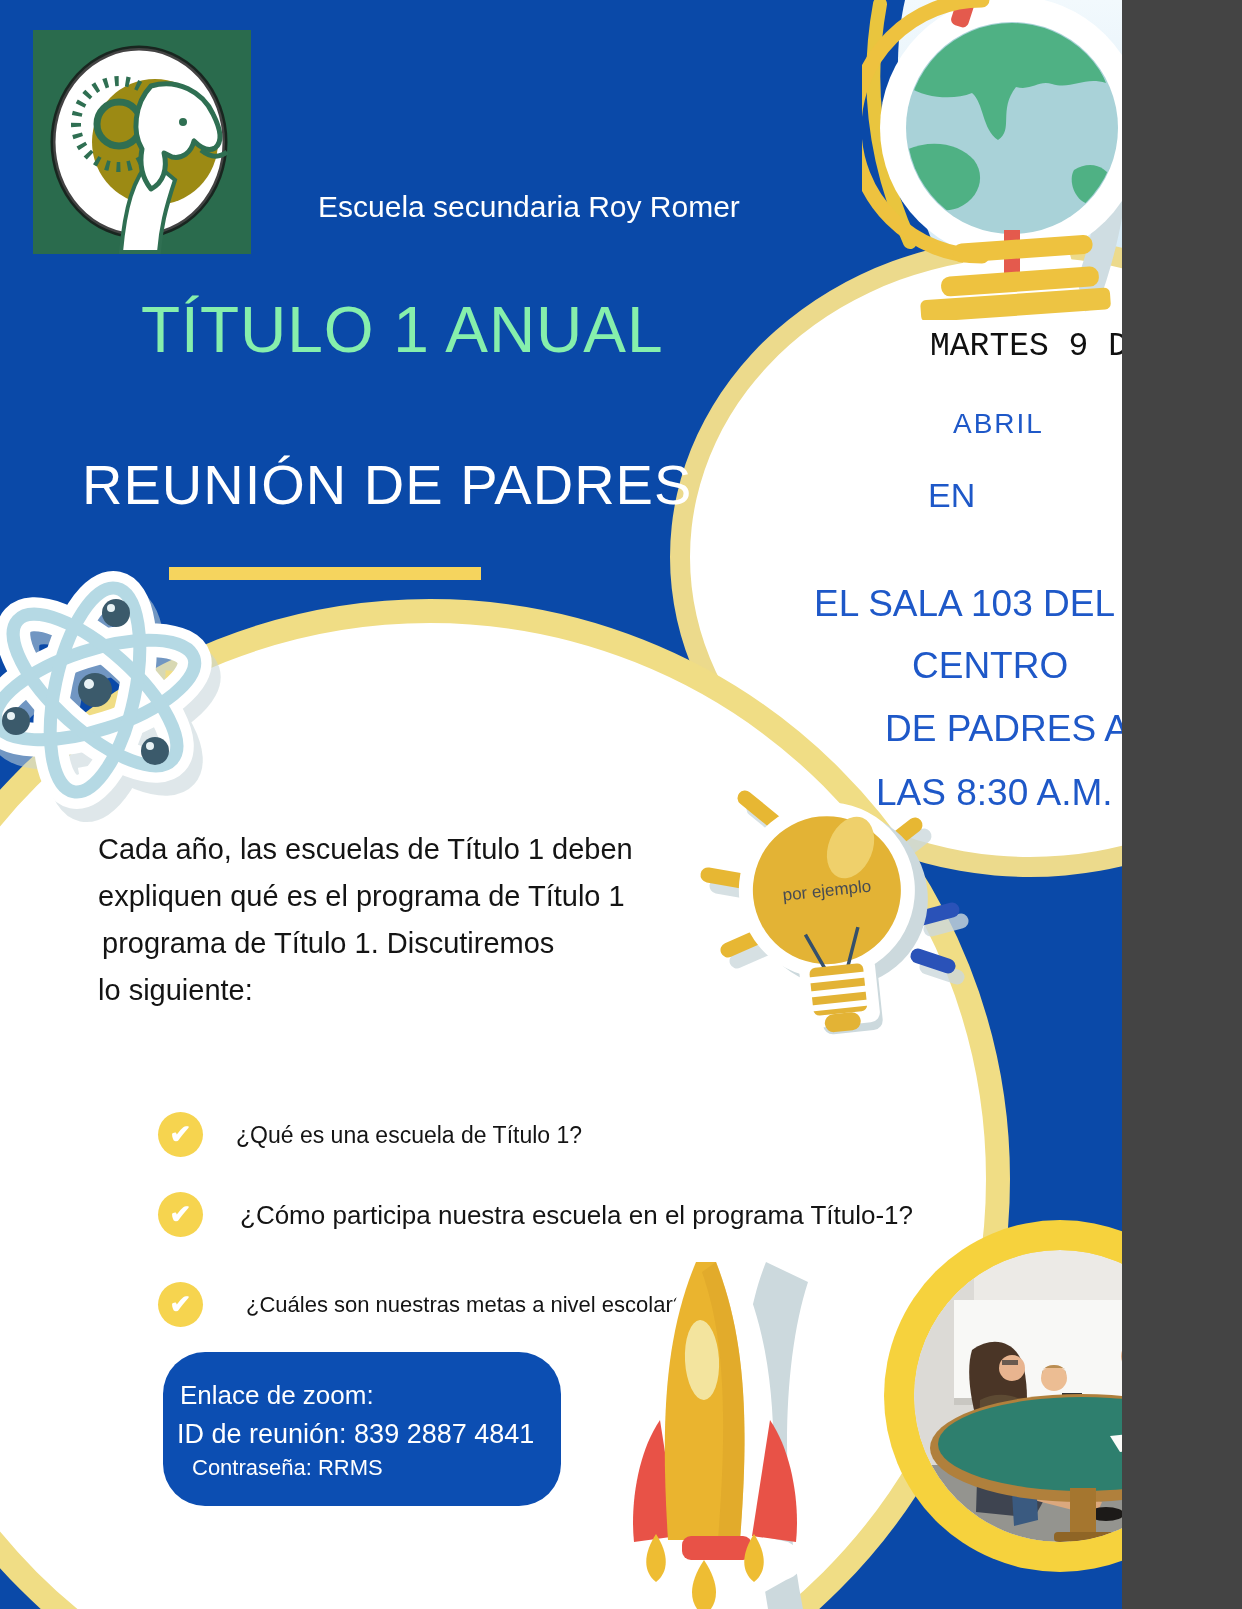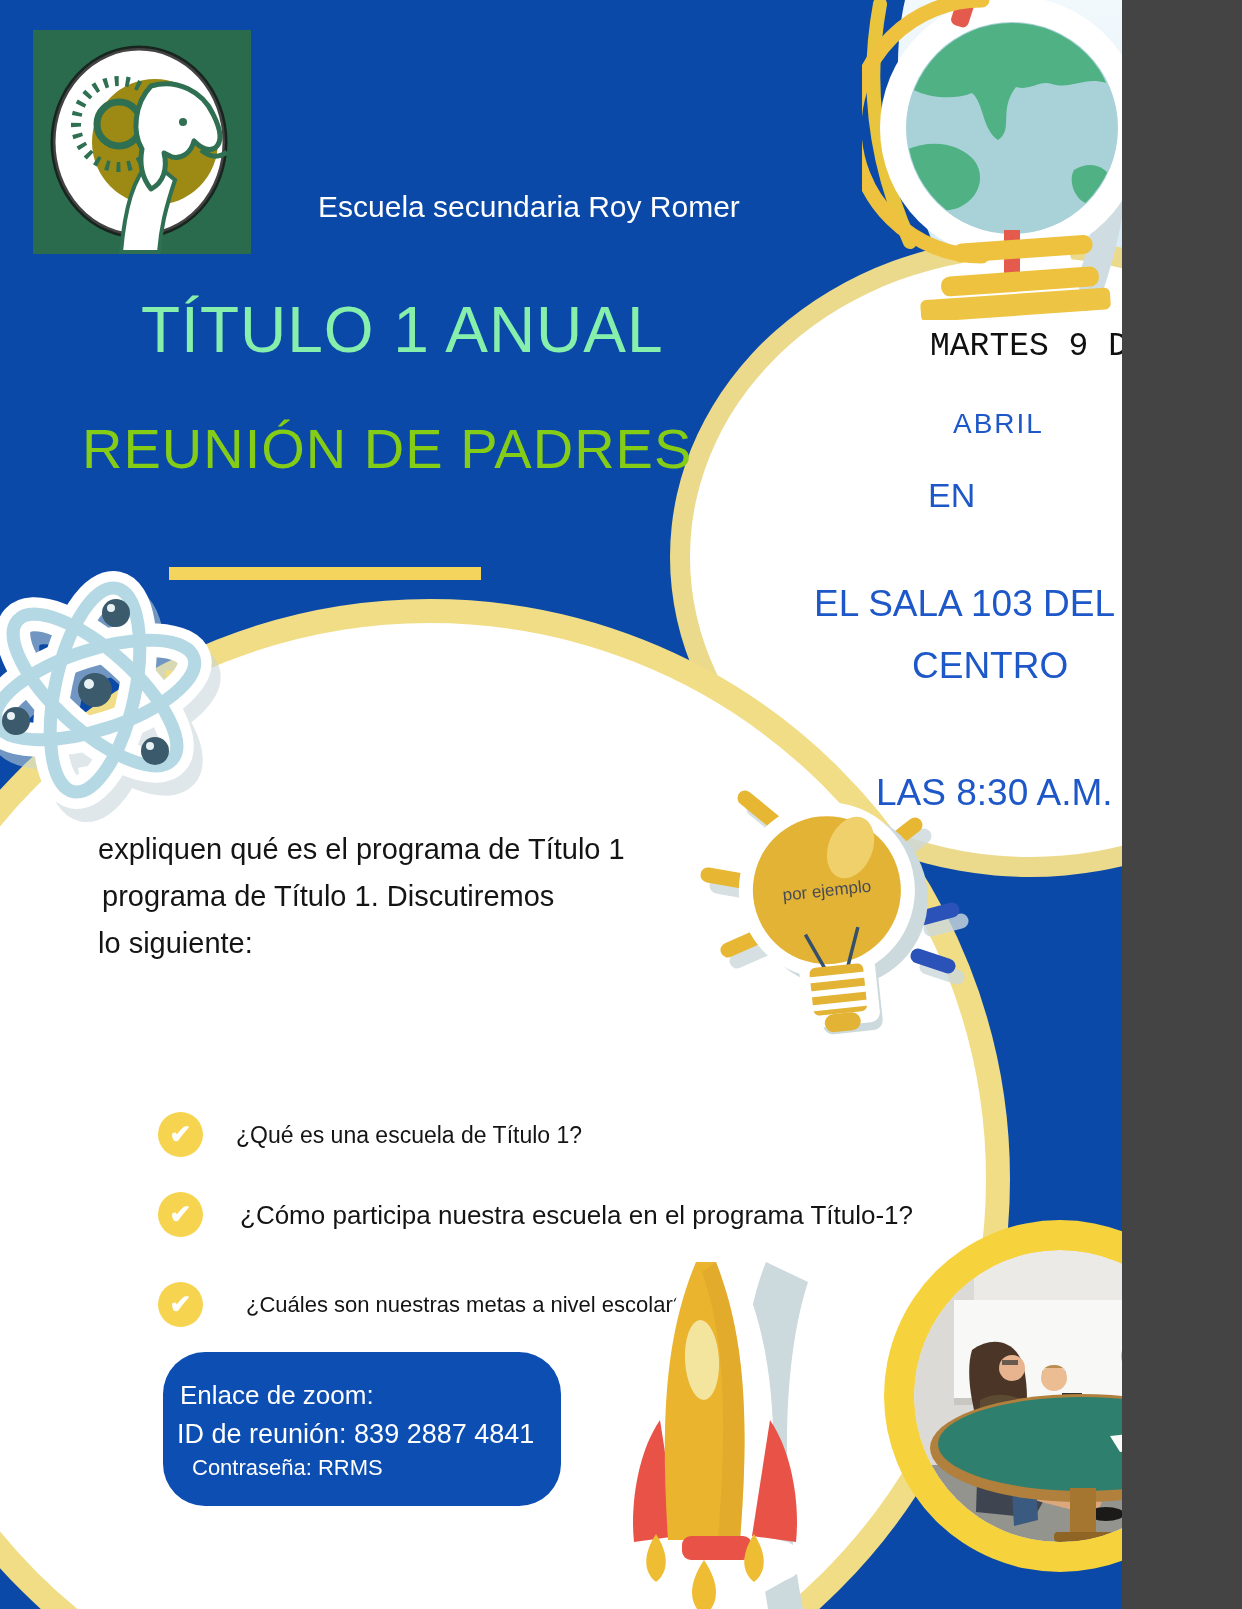--- a/index.html
+++ b/index.html
@@ -2,21 +2,21 @@
 <html><head>
 <meta charset="utf-8">
 <style>
   html,body{margin:0;padding:0;background:#444;}
   .page{position:relative;width:1122px;height:1609px;overflow:hidden;
         background:#0a49a8;font-family:"Liberation Sans",sans-serif;}
   .abs{position:absolute;}
   .nowrap{white-space:nowrap;}
   .white-circle{background:#ffffff;border-radius:50%;box-sizing:border-box;}
   .title{color:#86efac;font-size:64px;letter-spacing:1px;}
-  .subtitle{color:#84cc16;font-size:56px;letter-spacing:1px;}
+  .subtitle{color:#ffffff;font-size:56px;letter-spacing:1px;margin-top:36px;}
   .school{color:#ffffff;font-size:30px;}
   .underbar{background:#f5d45e;}
   .ev{color:#1e58c8;}
   .ev-dark{color:#101010;}
   .bodytext{color:#141414;font-size:29px;line-height:47px;}
   .q{color:#141414;}
   .check-circle{background:#f6d44f;border-radius:50%;display:flex;
                 align-items:center;justify-content:center;}
   .check-glyph{color:#ffffff;font-weight:bold;}
   .zoombox{background:#0c4eb2;border-radius:42px;}
@@ -120,23 +120,25 @@
   <div class="abs school nowrap" style="left:318px;top:190px;">Escuela secundaria Roy Romer</div>
   <div class="abs title nowrap" style="left:141px;top:293px;">TÍTULO 1 ANUAL</div>
   <div class="abs subtitle nowrap" style="left:82px;top:416px;">REUNIÓN DE PADRES</div>
   <div class="abs underbar" style="left:169px;top:567px;width:312px;height:13px;"></div>
 
   <div class="abs ev-dark nowrap" style="left:930px;top:328px;font-size:33px;font-family:Liberation Mono, monospace;">MARTES 9 DE</div>
   <div class="abs ev nowrap" style="left:953px;top:408px;font-size:28px;letter-spacing:2px;">ABRIL</div>
   <div class="abs ev nowrap" style="left:928px;top:476px;font-size:34px;">EN</div>
   <div class="abs ev nowrap" style="left:814px;top:583px;font-size:37px;">EL SALA 103 DEL</div>
   <div class="abs ev nowrap" style="left:912px;top:645px;font-size:37px;">CENTRO</div>
+  <div class="abs ev nowrap" style="left:885px;top:708px;font-size:37px;">DE PADRES A</div>
   <div class="abs ev nowrap" style="left:876px;top:772px;font-size:37px;">LAS 8:30 A.M.</div>
 
   <div class="abs bodytext" style="left:98px;top:826px;width:640px;">
+    <div class="nowrap">Cada año, las escuelas de Título 1 deben</div>
     <div class="nowrap">expliquen qué es el programa de Título 1</div>
     <div class="nowrap" style="margin-left:4px;">programa de Título 1. Discutiremos</div>
     <div class="nowrap">lo siguiente:</div>
   </div>
 
   <div class="abs check-circle" style="left:158px;top:1112px;width:45px;height:45px;">
     <span class="check-glyph" style="font-size:26px;">✔</span>
   </div>
   <div class="abs q nowrap" style="left:236px;top:1122px;font-size:23px;">¿Qué es una escuela de Título 1?</div>
 

